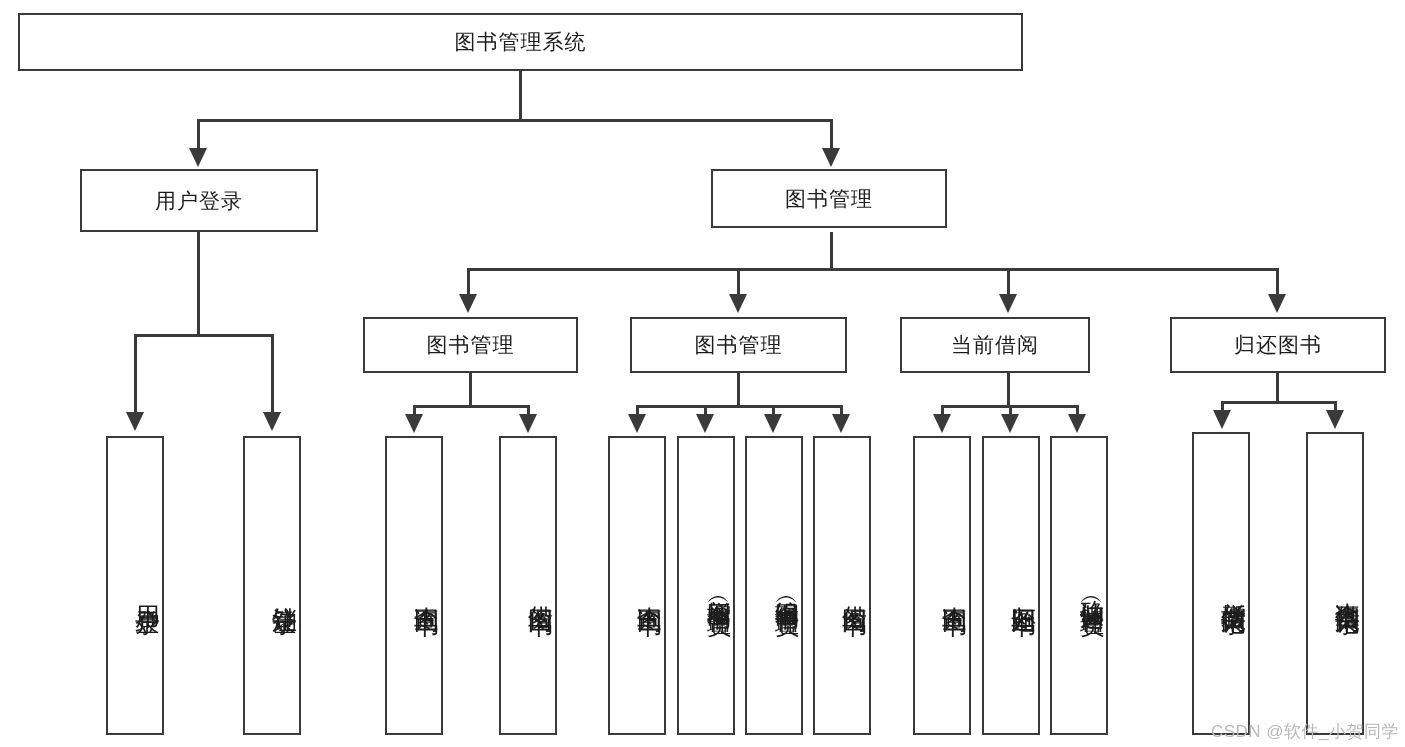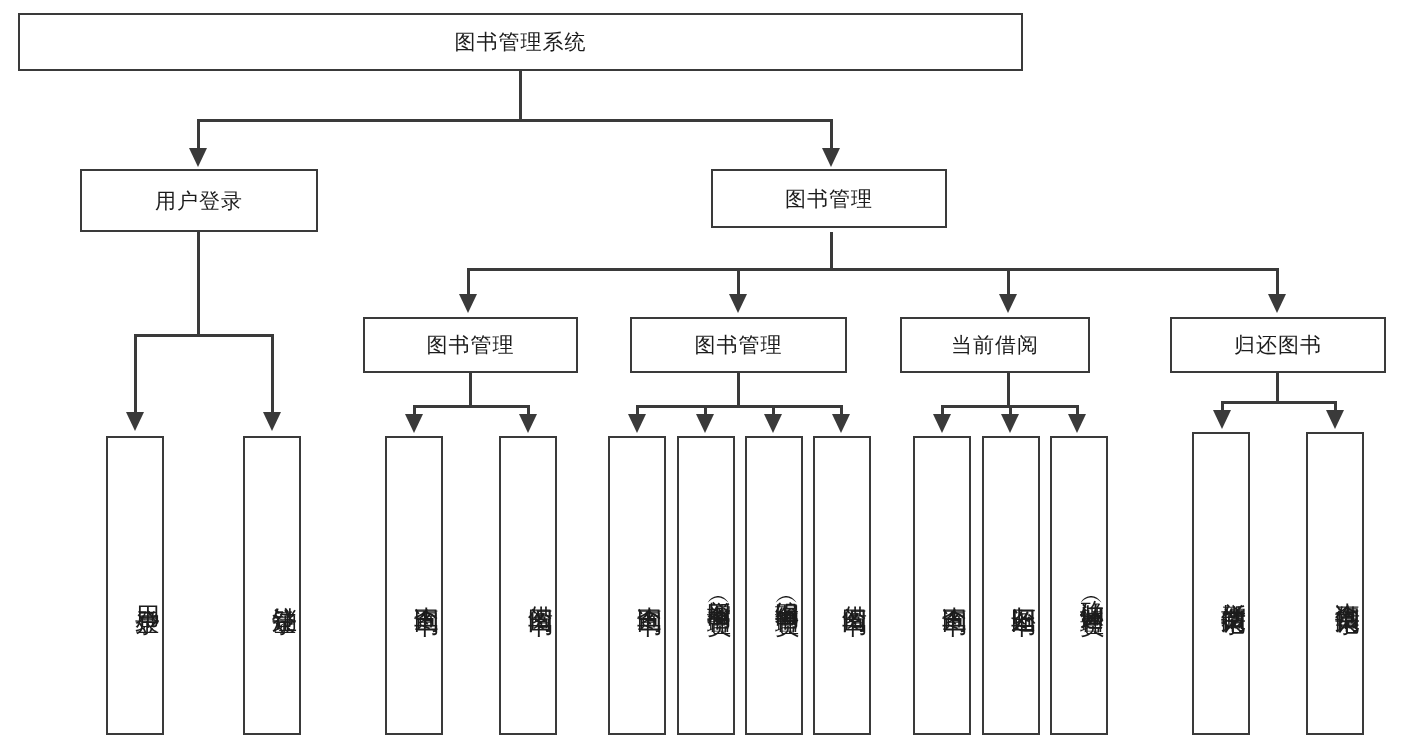--- a/index.html
+++ b/index.html
@@ -201,13 +201,14 @@
     <span>确认归还（管理员）</span>
   </div>
 
   <div class="node node-v" style="left:1192px; top:432px; width:58px; height:303px;">
     <span>新增借阅记录</span>
   </div>
   <div class="node node-v" style="left:1306px; top:432px; width:58px; height:303px;">
     <span>查询借阅记录</span>
   </div>
 
+  <div id="watermark">CSDN @软件_小贺同学</div>
 </div>
 
 </body></html>

